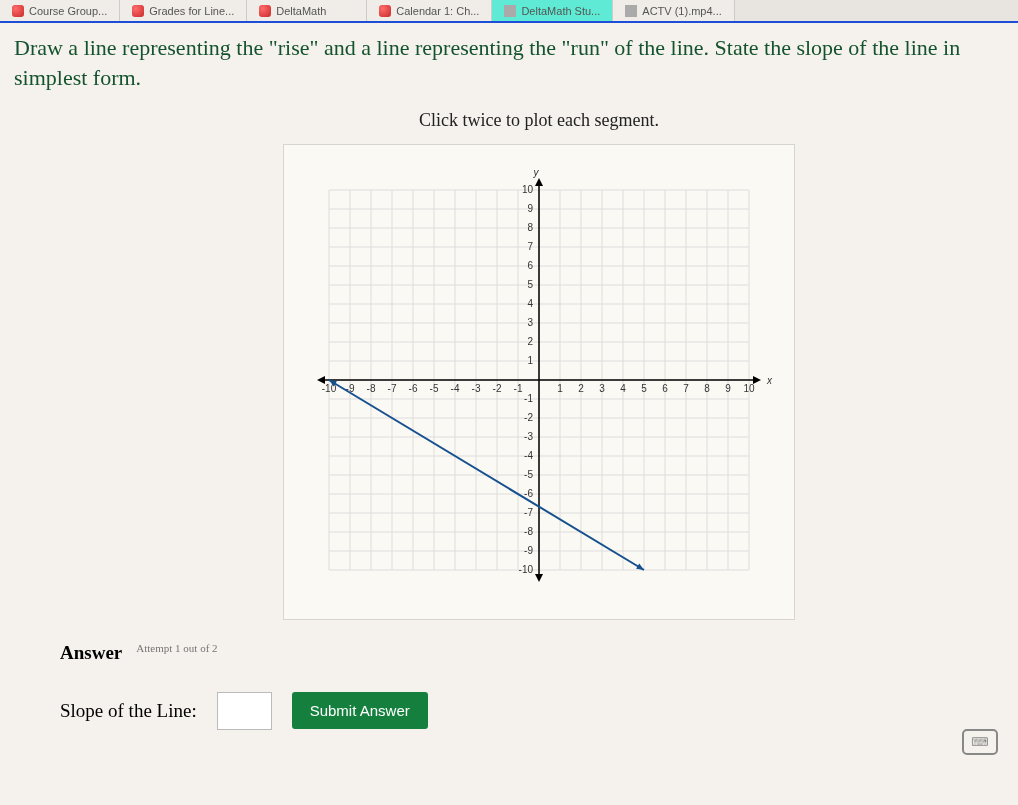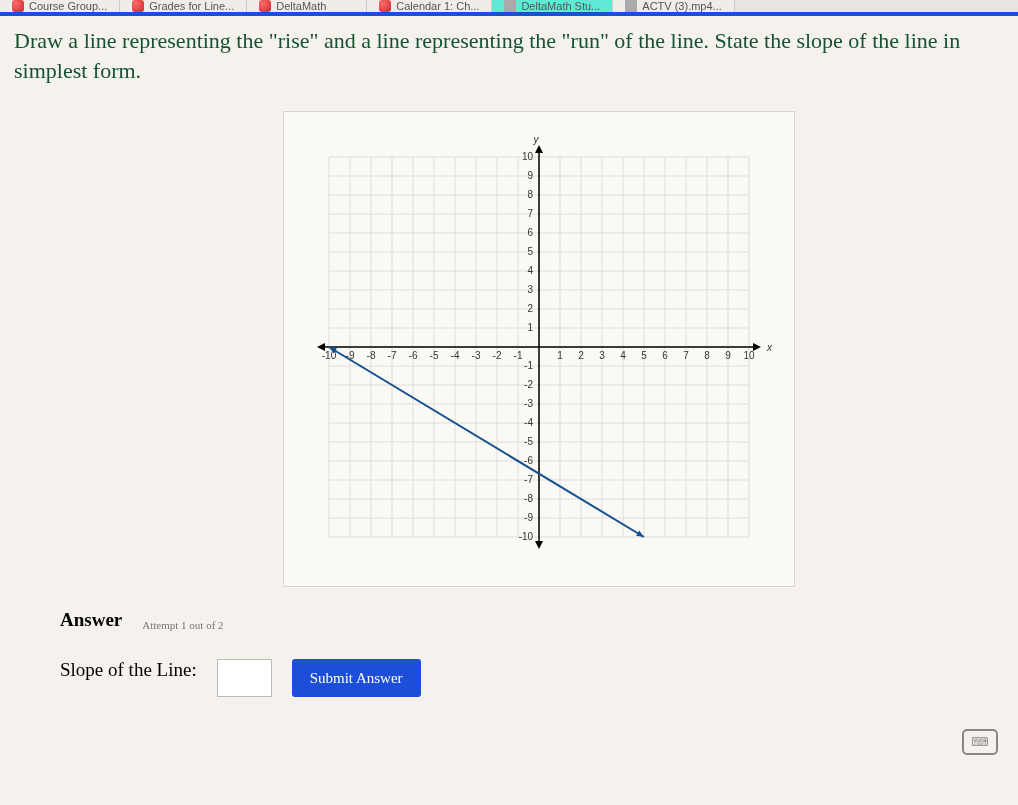--- a/index.html
+++ b/index.html
@@ -6,23 +6,23 @@
     body {
       font-family: Georgia, 'Times New Roman', serif;
       background: #f5f2ed;
       width: 1018px;
       height: 805px;
       overflow: hidden;
       position: relative;
     }
     .tabs {
       display: flex;
-      height: 16px;
+      height: 23px;
       background: #e8e5e0;
-      border-bottom: 4px solid #1d4ed8;
+      border-bottom: 2px solid #1d4ed8;
       font-family: -apple-system, Arial, sans-serif;
       font-size: 11px;
     }
     .tab {
       display: flex;
       align-items: center;
       padding: 0 12px;
       border-right: 1px solid #ccc;
       color: #555;
       background: #f0ede8;
@@ -54,46 +54,47 @@
       line-height: 1.4;
     }
     .graph-wrap {
       display: inline-block;
       background: #fbf9f4;
       border: 1px solid #d8d5cf;
       padding: 15px;
     }
     .answer-row {
       display: flex;
-      align-items: flex-end;
-      gap: 20px;
+      align-items: flex-start;
+      gap: 14px;
       padding: 22px 0 0 60px;
       font-size: 18px;
     }
     .answer-label { font-weight: bold; font-size: 19px;}
     .attempt { color: #777; font-size: 11px; }
     .slope-row {
       display: flex;
+      align-items: center;
       gap: 20px;
       padding: 28px 12px 0 60px;
       font-size: 19px;
     }
     .slope-input {
       width: 55px; height: 38px;
       border: 1px solid #bbb;
       background: #fff;
       font-size: 16px; text-align: center;
     }
     .submit-btn {
-      background: #1d4ed8;
+      background: #15803d;
       color: #fff;
       border: none;
       padding: 10px 18px;
       font-size: 15px;
-      font-family: Liberation Serif, serif;
+      font-family: Liberation Sans, sans-serif;
       border-radius: 3px;
       cursor: pointer;
     }
     .keyboard-icon {
       position: absolute;
       right: 20px;
       bottom: 50px;
       width: 36px; height: 26px;
       border: 2px solid #888;
       border-radius: 5px;
@@ -122,28 +123,29 @@
   <div class="tab">
     <span class="tab-icon icon-red"></span>
     <span>Calendar 1: Ch...</span>
   </div>
   <div class="tab active">
     <span class="tab-icon icon-generic"></span>
     <span>DeltaMath Stu...</span>
   </div>
   <div class="tab">
     <span class="tab-icon icon-generic"></span>
-    <span>ACTV (3).mp4...</span>
+    <span>ACTV (1).mp4...</span>
   </div>
 </div>
 
 <div class="prompt">Draw a line representing the "rise" and a line representing the "run" of the line. State the slope of the line in simplest form.</div>
 
 <div class="main">
   <div class="instructions">
+    <div>Click twice to plot each segment.</div>
   </div>
 
   <div class="graph-wrap">
     <svg id="graph" width="480" height="440">
         <line x1="30" y1="30" x2="30" y2="410" stroke="#ddd" stroke-width="1"></line>
         <line x1="51" y1="30" x2="51" y2="410" stroke="#ddd" stroke-width="1"></line>
         <line x1="72" y1="30" x2="72" y2="410" stroke="#ddd" stroke-width="1"></line>
         <line x1="93" y1="30" x2="93" y2="410" stroke="#ddd" stroke-width="1"></line>
         <line x1="114" y1="30" x2="114" y2="410" stroke="#ddd" stroke-width="1"></line>
         <line x1="135" y1="30" x2="135" y2="410" stroke="#ddd" stroke-width="1"></line>

